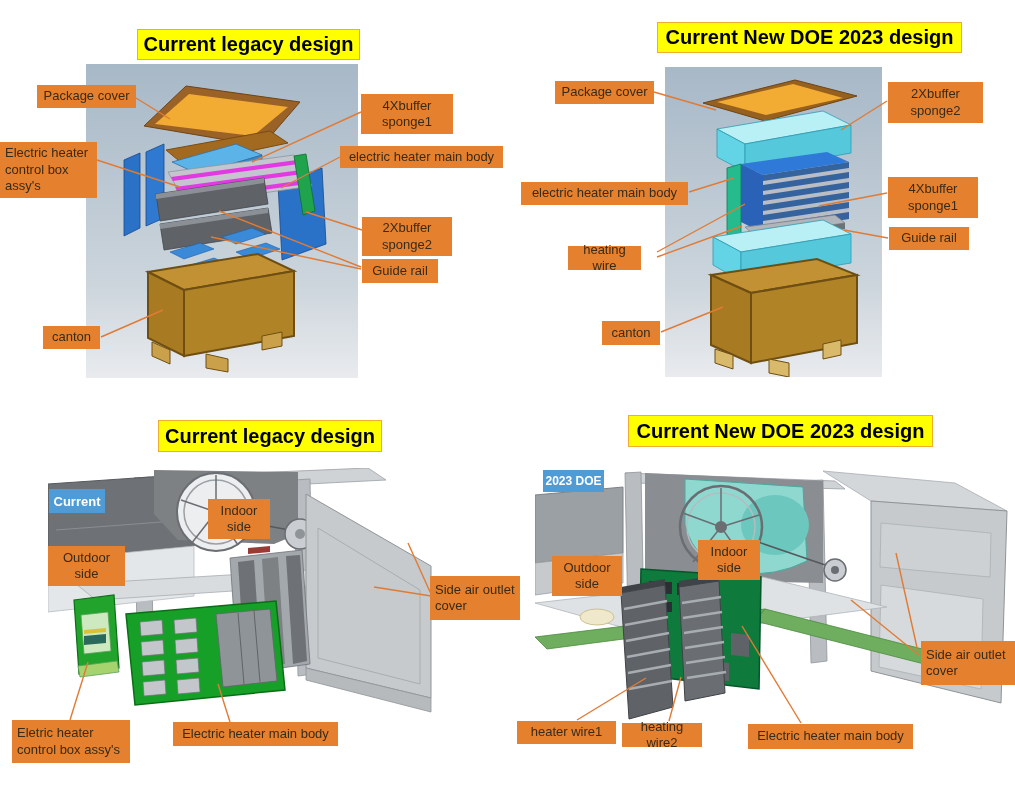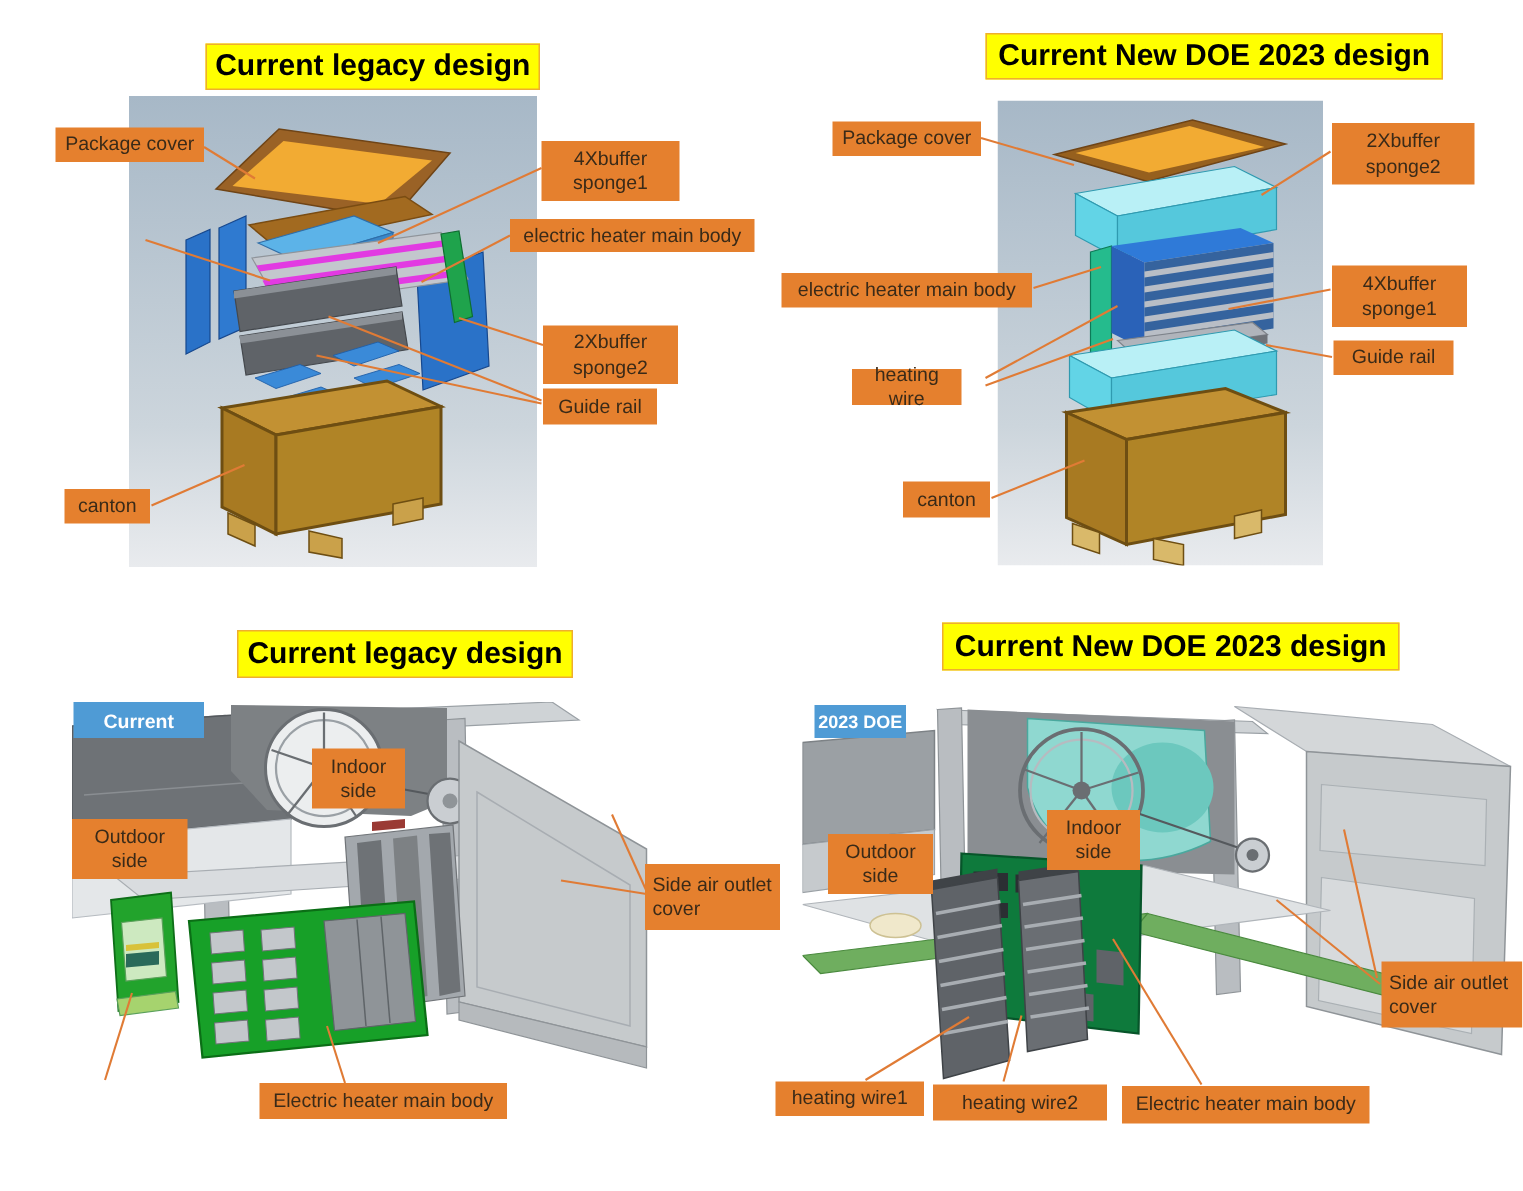--- a/index.html
+++ b/index.html
@@ -297,43 +297,45 @@
       <line x1="669" y1="721" x2="681" y2="677"></line>
       <line x1="801" y1="723" x2="742" y2="626"></line>
     </g>
   </svg>
 
   <div class="title" style="left:137px;top:29px;width:223px;height:31px">Current legacy design</div>
   <div class="title" style="left:657px;top:22px;width:305px;height:31px">Current New DOE 2023 design</div>
   <div class="title" style="left:158px;top:420px;width:224px;height:32px">Current legacy design</div>
   <div class="title" style="left:628px;top:415px;width:305px;height:32px">Current New DOE 2023 design</div>
 
-  <div class="badge" style="left:49px;top:468px;width:87px;height:24px">Current</div>
+  <div class="badge" style="left:49px;top:489px;width:56px;height:24px">Current</div>
   <div class="badge" style="left:543px;top:470px;width:61px;height:22px;font-size:12px">2023 DOE</div>
 
   <div class="lbl" style="left:37px;top:85px;width:99px;height:23px">Package cover</div>
   <div class="lbl" style="left:361px;top:94px;width:92px;height:40px">4Xbuffer sponge1</div>
+  <div class="lbl ta-l" style="left:0px;top:142px;width:97px;height:56px">Electric heater control box assy's</div>
   <div class="lbl" style="left:340px;top:146px;width:163px;height:22px">electric heater main body</div>
   <div class="lbl" style="left:362px;top:217px;width:90px;height:39px">2Xbuffer sponge2</div>
   <div class="lbl" style="left:362px;top:259px;width:76px;height:24px">Guide rail</div>
   <div class="lbl" style="left:43px;top:326px;width:57px;height:23px">canton</div>
 
   <div class="lbl" style="left:555px;top:81px;width:99px;height:23px">Package cover</div>
   <div class="lbl" style="left:888px;top:82px;width:95px;height:41px">2Xbuffer sponge2</div>
   <div class="lbl" style="left:521px;top:182px;width:167px;height:23px">electric heater main body</div>
   <div class="lbl" style="left:888px;top:177px;width:90px;height:41px">4Xbuffer sponge1</div>
   <div class="lbl" style="left:889px;top:227px;width:80px;height:23px">Guide rail</div>
   <div class="lbl" style="left:568px;top:246px;width:73px;height:24px">heating wire</div>
   <div class="lbl" style="left:602px;top:321px;width:58px;height:24px">canton</div>
 
   <div class="lbl" style="left:208px;top:499px;width:62px;height:40px">Indoor side</div>
   <div class="lbl" style="left:48px;top:546px;width:77px;height:40px">Outdoor side</div>
   <div class="lbl ta-l" style="left:430px;top:576px;width:90px;height:44px">Side air outlet cover</div>
+  <div class="lbl ta-l" style="left:12px;top:720px;width:118px;height:43px">Eletric heater control box assy's</div>
   <div class="lbl" style="left:173px;top:722px;width:165px;height:24px">Electric heater main body</div>
 
   <div class="lbl" style="left:552px;top:556px;width:70px;height:40px">Outdoor side</div>
   <div class="lbl" style="left:698px;top:540px;width:62px;height:40px">Indoor side</div>
   <div class="lbl ta-l" style="left:921px;top:641px;width:94px;height:44px">Side air outlet cover</div>
-  <div class="lbl" style="left:517px;top:721px;width:99px;height:23px">heating wire1</div>
-  <div class="lbl" style="left:622px;top:723px;width:116px;height:24px">heating wire2</div>
+  <div class="lbl" style="left:517px;top:721px;width:99px;height:23px">heater wire1</div>
+  <div class="lbl" style="left:622px;top:723px;width:80px;height:24px">heating wire2</div>
   <div class="lbl" style="left:748px;top:724px;width:165px;height:25px">Electric heater main body</div>
 
 </div>
 
 </body></html>

